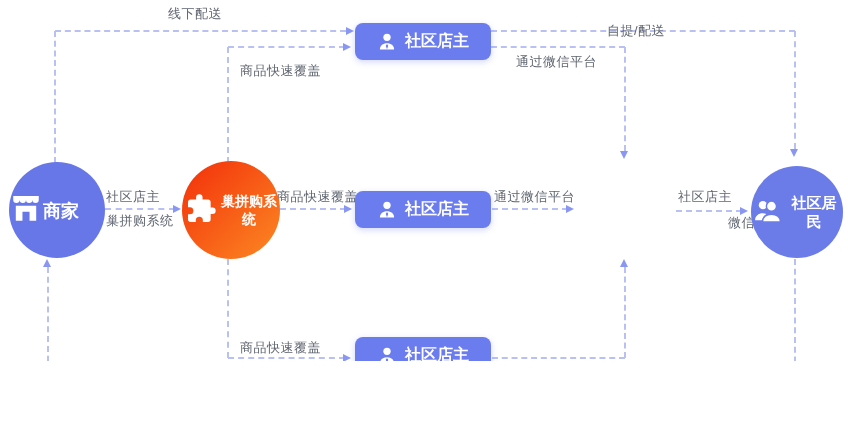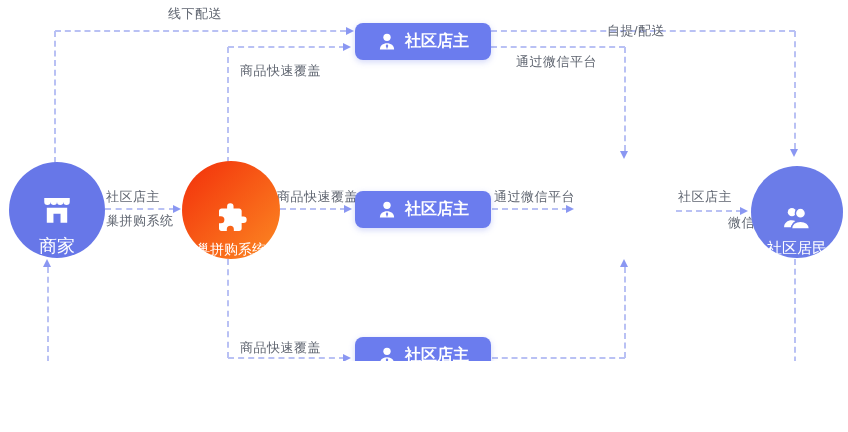--- a/index.html
+++ b/index.html
@@ -11,22 +11,22 @@
   .hl{position:absolute;height:0;border-top:2px dashed #b9c1f4;}
   .vl{position:absolute;width:0;border-left:2px dashed #b9c1f4;}
   
   .arr{position:absolute;width:0;height:0;}
   .arr.r{border-top:4.5px solid transparent;border-bottom:4.5px solid transparent;border-left:8.5px solid #8a97f2;}
   .arr.d{border-left:4.5px solid transparent;border-right:4.5px solid transparent;border-top:8.5px solid #8a97f2;}
   .arr.u{border-left:4.5px solid transparent;border-right:4.5px solid transparent;border-bottom:8.5px solid #8a97f2;}
   
   .elabel{position:absolute;font-size:13px;color:#5f6570;white-space:nowrap;letter-spacing:.5px;}
   
-  .circle{position:absolute;border-radius:50%;display:flex;flex-direction:column;
-    align-items:center;justify-content:flex-end;color:#fff;font-weight:normal;text-align:center;}
+  .circle{position:absolute;border-radius:50%;display:flex;flex-direction:row;
+    align-items:center;justify-content:flex-start;color:#fff;font-weight:bold;text-align:center;}
   .c-merchant{left:9px;top:162px;width:96px;height:96px;background:#6777e8;font-size:18px;}
   .c-system{left:182px;top:161px;width:98px;height:98px;
     background:linear-gradient(135deg,#f43c0e 15%,#fb8020 90%);font-size:14px;}
   .c-wechat{left:581px;top:164px;width:94px;height:94px;
     background:linear-gradient(160deg,#4fd45b 5%,#1ba228 95%);font-size:18px;}
   .c-residents{left:751px;top:166px;width:92px;height:92px;background:#6b7ce8;font-size:15px;}
   .circle .nlabel{margin-top:2px;}
   .box{position:absolute;left:355px;width:136px;height:37px;background:#6b7cee;border-radius:8px;
     display:flex;align-items:center;justify-content:center;gap:8px;color:#fff;font-weight:bold;
     font-size:16px;box-shadow:0 2px 6px rgba(95,110,235,.28);}

